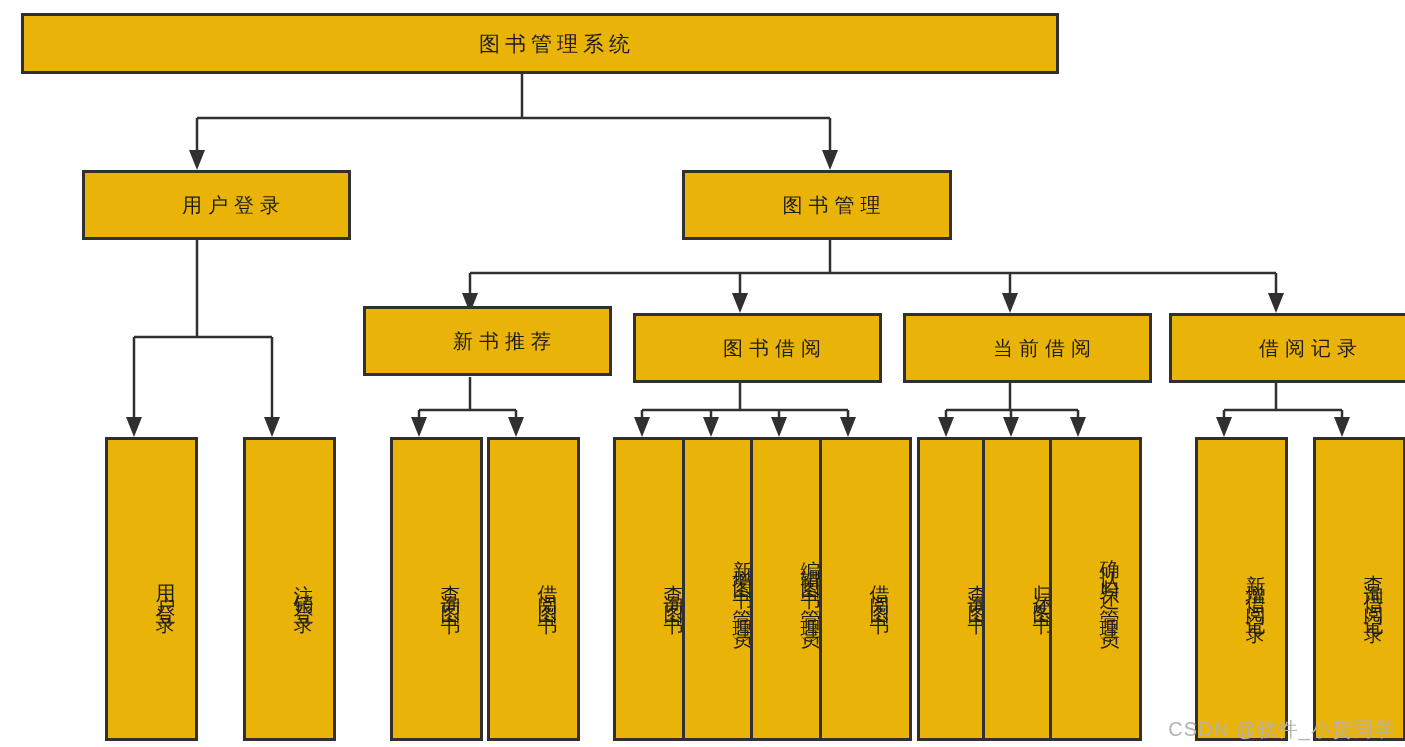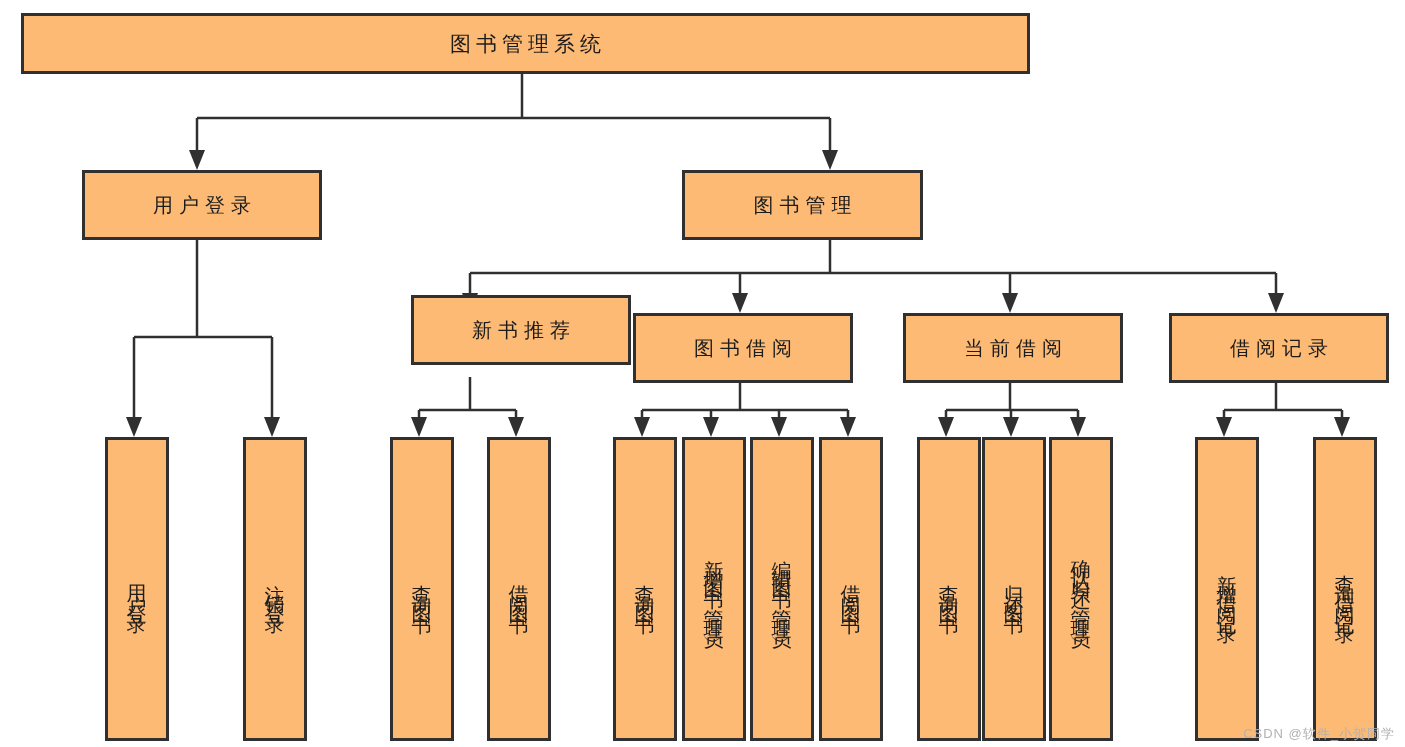--- a/index.html
+++ b/index.html
@@ -5,36 +5,36 @@
   html, body { margin: 0; padding: 0; background: #ffffff; }
   body {
     width: 1405px; height: 747px; position: relative; overflow: hidden;
     font-family: "Liberation Sans", "DejaVu Sans", sans-serif;
     color: #1c1c1c;
   }
   .canvas { position: absolute; left: 0; top: 0; width: 1405px; height: 747px; }
   svg.connectors { position: absolute; left: 0; top: 0; z-index: 0; }
   .node {
     position: absolute; z-index: 1;
-    background: #fdba74; border: 3px solid #303030;
-    display: flex; align-items: center; justify-content: center;
+    background: #eab308; border: 3px solid #303030;
+    display: flex; align-items: center; justify-content: center; padding-left: 29px;
   }
   .h-label {
     font-size: 20px; letter-spacing: 6px; text-indent: 6px;
     white-space: nowrap; color: #1c1c1c;
   }
   .root-label { font-size: 21px; letter-spacing: 5px; text-indent: 5px; }
   .v-label {
     writing-mode: vertical-rl; text-orientation: mixed;
     font-size: 20px; letter-spacing: 10px; line-height: 1.1;
     color: #1c1c1c; white-space: nowrap;
   }
   .watermark {
     position: absolute; right: 10px; bottom: 4px; z-index: 2;
-    font-size: 13px; color: #b2b2b2; letter-spacing: 1px; white-space: nowrap;
+    font-size: 20px; color: #b2b2b2; letter-spacing: 1px; white-space: nowrap;
   }
 </style>
 </head>
 <body>
 
 <div class="canvas">
 
   <svg class="connectors" width="1405" height="747" viewBox="0 0 1405 747" fill="#303030" stroke="#303030" stroke-width="2.5">
 
     <path fill="none" d="M522 68 V118 M197 118 H830 M197 118 V152 M830 118 V152"></path>
@@ -75,21 +75,21 @@
     <span class="h-label root-label">图书管理系统</span>
   </div>
 
   <div class="node" style="left:82px; top:170px; width:234px; height:64px;">
     <span class="h-label">用户登录</span>
   </div>
   <div class="node" style="left:682px; top:170px; width:235px; height:64px;">
     <span class="h-label">图书管理</span>
   </div>
 
-  <div class="node" style="left:363px; top:295px; width:214px; height:64px;margin-left:48px;">
+  <div class="node" style="left:363px; top:306px; width:214px; height:64px;">
     <span class="h-label">新书推荐</span>
   </div>
   <div class="node" style="left:633px; top:313px; width:214px; height:64px;justify-content:center;">
     <span class="h-label">图书借阅</span>
   </div>
   <div class="node" style="left:1169px; top:313px; width:214px; height:64px;">
     <span class="h-label">借阅记录</span>
   </div>
   <div class="node" style="left:903px; top:313px; width:214px; height:64px;">
     <span class="h-label">当前借阅</span>

